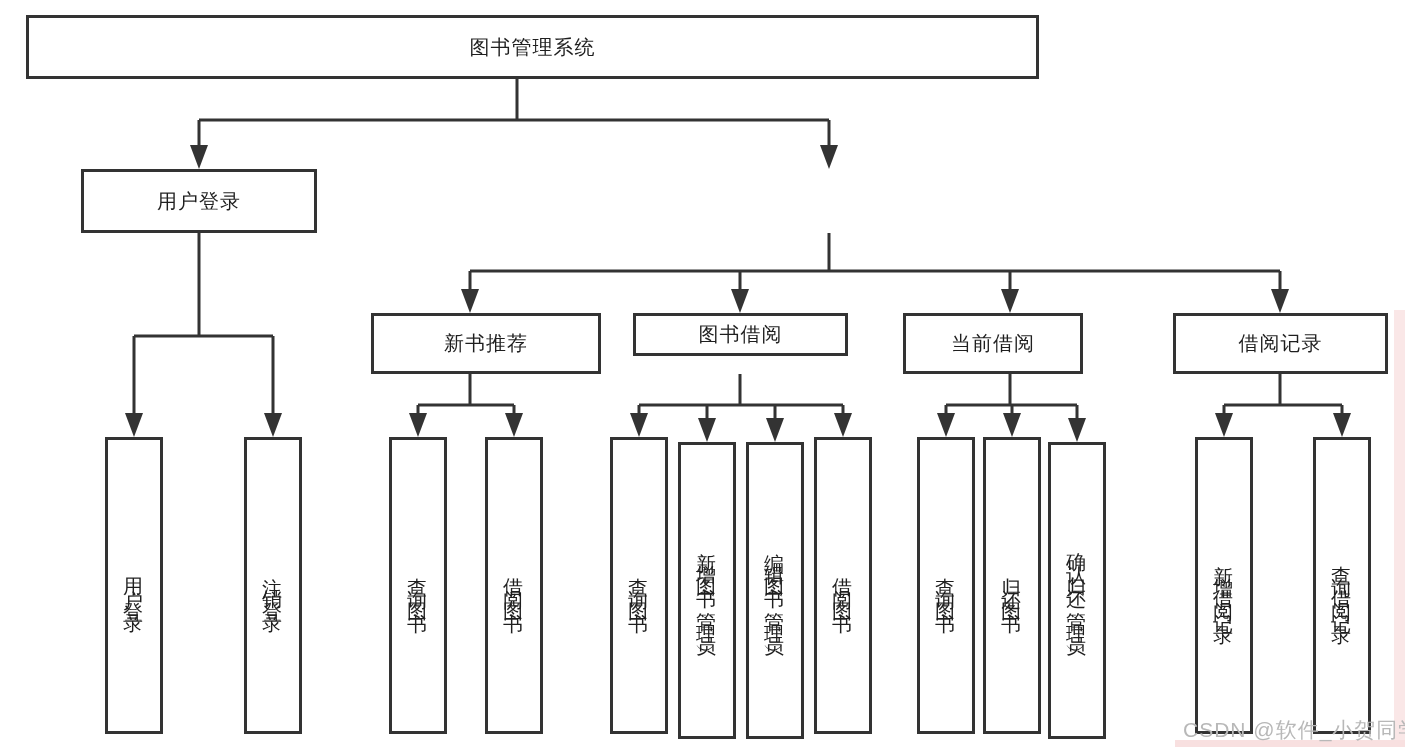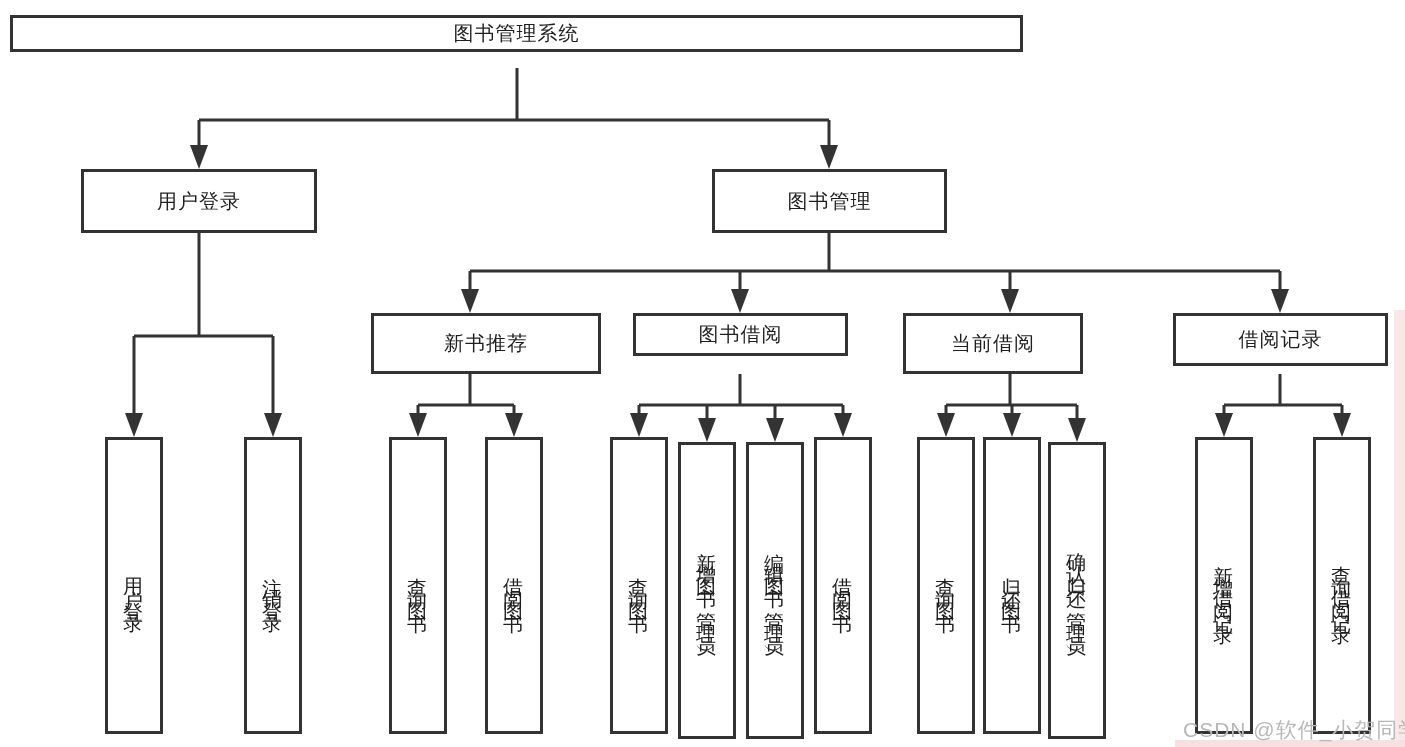--- a/index.html
+++ b/index.html
@@ -57,41 +57,38 @@
       M1001 289 L1019 289 L1010 313 Z  M1271 289 L1289 289 L1280 313 Z
       M125 413 L143 413 L134 437 Z  M264 413 L282 413 L273 437 Z
       M409 413 L427 413 L418 437 Z  M505 413 L523 413 L514 437 Z
       M630 413 L648 413 L639 437 Z  M698 418 L716 418 L707 442 Z
       M766 418 L784 418 L775 442 Z  M834 413 L852 413 L843 437 Z
       M937 413 L955 413 L946 437 Z  M1003 413 L1021 413 L1012 437 Z
       M1068 418 L1086 418 L1077 442 Z
       M1215 413 L1233 413 L1224 437 Z  M1333 413 L1351 413 L1342 437 Z"></path>
   </svg>
 
-  <div class="hbox" style="left:10px;top:15px;width:1013px;height:37px;">
+  <div class="hbox" style="left:26px;top:15px;width:1013px;height:64px;">
     <span>图书管理系统</span>
   </div>
 
   <div class="hbox" style="left:81px;top:169px;width:236px;height:64px;">
     <span>用户登录</span>
-  </div>
-  <div class="hbox" style="left:712px;top:169px;width:235px;height:64px;">
-    <span>图书管理</span>
   </div>
 
   <div class="hbox" style="left:371px;top:313px;width:230px;height:61px;">
     <span>新书推荐</span>
   </div>
   <div class="hbox" style="left:633px;top:313px;width:215px;height:43px;">
     <span>图书借阅</span>
   </div>
   <div class="hbox" style="left:903px;top:313px;width:180px;height:61px;">
     <span>当前借阅</span>
   </div>
-  <div class="hbox" style="left:1173px;top:313px;width:215px;height:53px;">
+  <div class="hbox" style="left:1173px;top:313px;width:215px;height:61px;">
     <span>借阅记录</span>
   </div>
 
   <div class="vbox" style="left:105px;">
     <span>用户登录</span>
   </div>
   <div class="vbox" style="left:244px;">
     <span>注销登录</span>
   </div>
 

